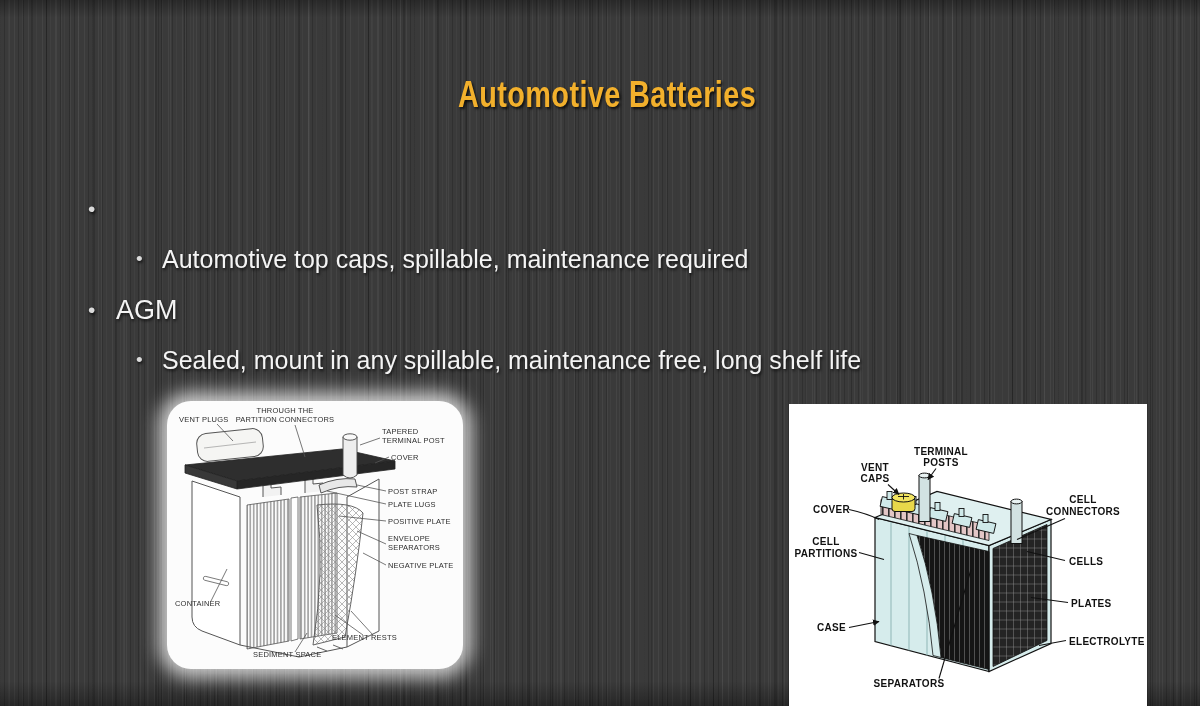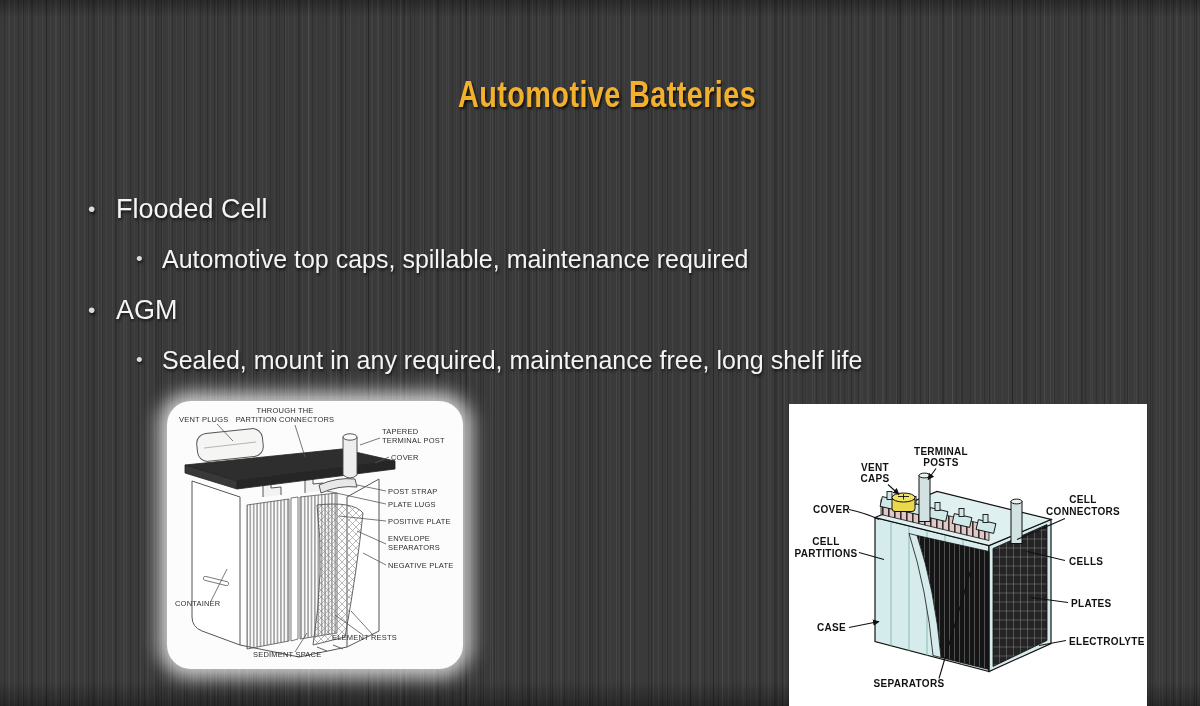--- a/index.html
+++ b/index.html
@@ -49,33 +49,32 @@
 <body>
 
 <div class="slide">
 
   <div class="title-wrap">
     <h1 class="title-text" style="margin:0;font-weight:700;">Automotive Batteries</h1>
   </div>
 
   <div class="b-row lvl1 row1">
     <span class="dot">•</span>
-    <span>Flooded Cell</span>
   </div>
   <div class="b-row lvl2 row2">
     <span class="dot">•</span>
     <span>Automotive top caps, spillable, maintenance required</span>
   </div>
   <div class="b-row lvl1 row3">
     <span class="dot">•</span>
     <span>AGM</span>
   </div>
   <div class="b-row lvl2 row4">
     <span class="dot">•</span>
-    <span>Sealed, mount in any required, maintenance free, long shelf life</span>
+    <span>Sealed, mount in any spillable, maintenance free, long shelf life</span>
   </div>
 
   <figure class="fig fig-flooded">
     <svg viewBox="0 0 296 268">
       <defs>
         <pattern id="vh" width="3.4" height="6" patternUnits="userSpaceOnUse">
           <path d="M1.7,0 V6" stroke="#5a5a5a" stroke-width="0.9"></path>
         </pattern>
         <pattern id="xh" width="7" height="7" patternUnits="userSpaceOnUse">
           <path d="M0,7 L7,0 M0,0 L7,7" stroke="#8a8a8a" stroke-width="0.6"></path>

